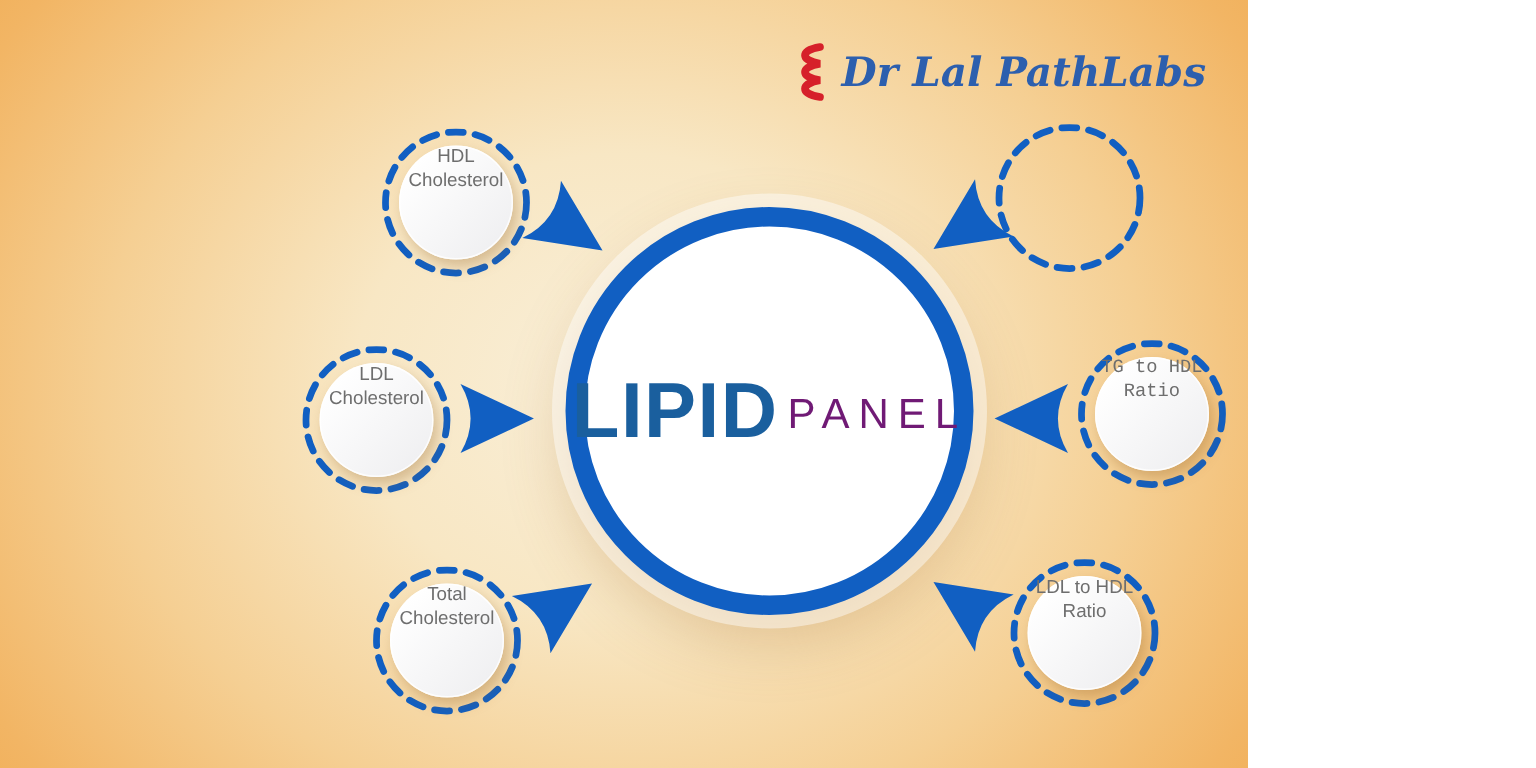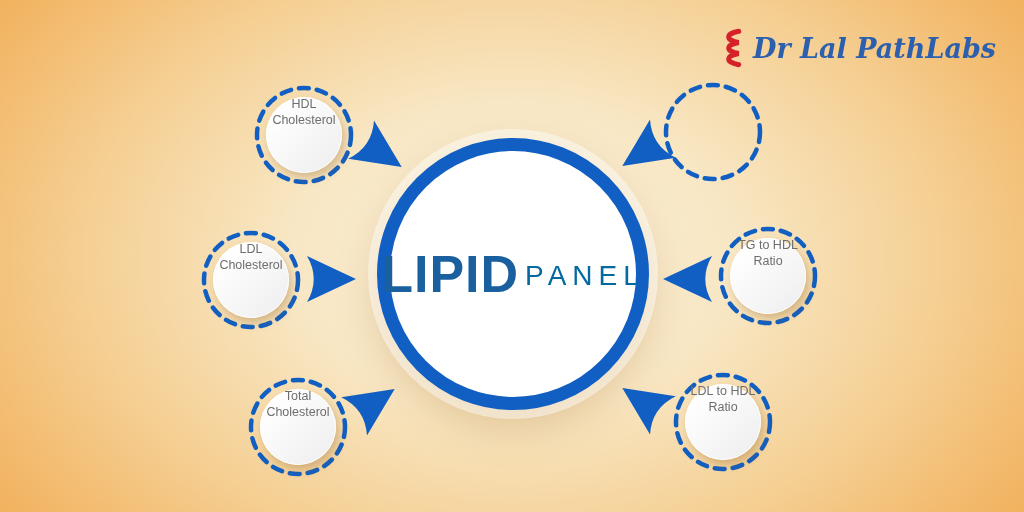--- a/index.html
+++ b/index.html
@@ -1,18 +1,18 @@
 <!DOCTYPE html>
 <html style="--primary-blue: #115fc2; --title-blue: #1a5f9e; --label-gray: #6e6e6e; --logo-blue: #2c5fae; --logo-red: #d6202a; --bg-center: #f9efd9; --bg-edge: #f2b564;"><head>
 <meta charset="utf-8">
 <style>
   html,body{margin:0;padding:0;}
   body{font-family:"Liberation Sans", sans-serif;}
   .canvas{
-    position:relative;width:1024px;height:512px;overflow:hidden;
+    position:relative;width:832px;height:512px;overflow:hidden;
     background:radial-gradient(ellipse 72% 100% at 50% 50%,
       var(--bg-center,#f9efd9) 0%, #f8e7c4 30%, #f5cf93 58%,
       var(--bg-edge,#f2b564) 82%, #efa84b 100%);
   }
 
   
   .brand{position:absolute;top:28px;right:28px;display:flex;align-items:center;gap:9px;}
   .brand svg{display:block;}
   .brand-text{
     font-family:"DejaVu Serif", serif;font-style:italic;font-weight:bold;
@@ -24,21 +24,21 @@
     position:absolute;left:377px;top:138px;width:246px;height:246px;
     background:#ffffff;border:13px solid var(--primary-blue,#115fc2);border-radius:50%;
     box-shadow:0 0 0 9px rgba(255,255,255,0.45), 0 16px 42px rgba(170,110,40,0.30);
     display:flex;flex-direction:row;align-items:center;justify-content:center;
   }
   .center-title{
     font-size:52px;font-weight:bold;letter-spacing:1px;
     color:var(--title-blue,#1a5f9e);line-height:1.05;
   }
   .center-subtitle{
-    font-size:28px;font-weight:300;letter-spacing:6px;color:#0369a1;
+    font-size:28px;font-weight:300;letter-spacing:6px;color:#701a75;
     margin-top:4px;text-indent:6px;
   }
 
   
   .satellite{position:absolute;width:100px;height:100px;}
   .satellite svg.dash{position:absolute;left:0;top:0;}
   .dash circle{fill:none;stroke:var(--primary-blue,#115fc2);stroke-width:4.5;stroke-linecap:round;}
   .node{
     position:absolute;left:12px;top:12px;width:76px;height:76px;border-radius:50%;
     background:linear-gradient(135deg,#ffffff 15%,#ededef 100%);
@@ -100,21 +100,21 @@
 Cholesterol</span>
       </div>
   </div>
 
   <div class="satellite" style="left:663px;top:82px;">
     <svg class="dash" width="100" height="100">
         <circle cx="50" cy="50" r="47" stroke-dasharray="10 8"></circle>
       </svg>
   </div>
 
-  <div class="satellite" style="left:718px;top:226px;">
+  <div class="satellite" style="left:718px;top:226px;font-family:Liberation Mono, monospace;">
     <svg class="dash" width="100" height="100">
         <circle cx="50" cy="50" r="47" stroke-dasharray="10 8"></circle>
       </svg>
     <div class="node">
         <span>TG to HDL
 Ratio</span>
       </div>
   </div>
 
   <div class="satellite" style="left:673px;top:372px;">

